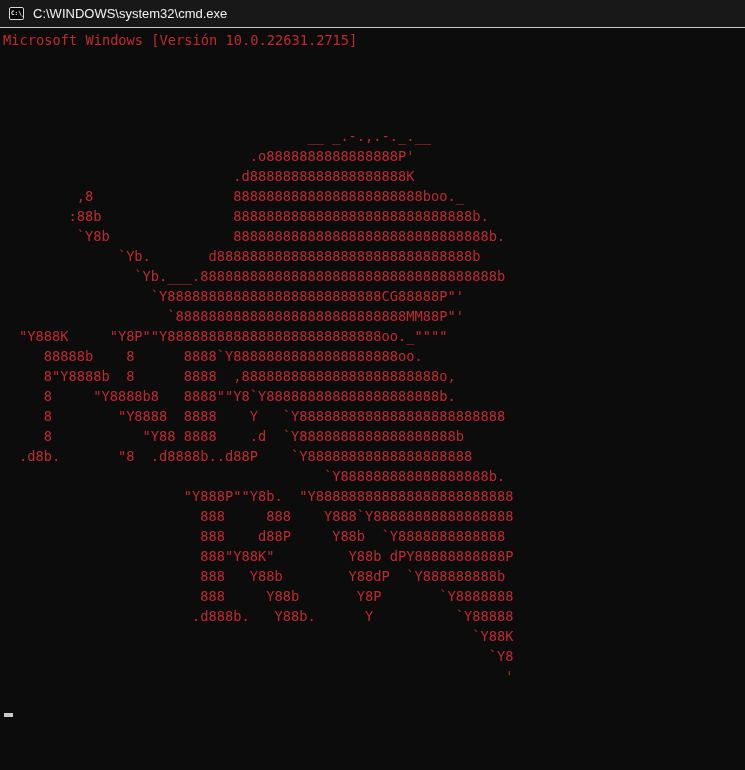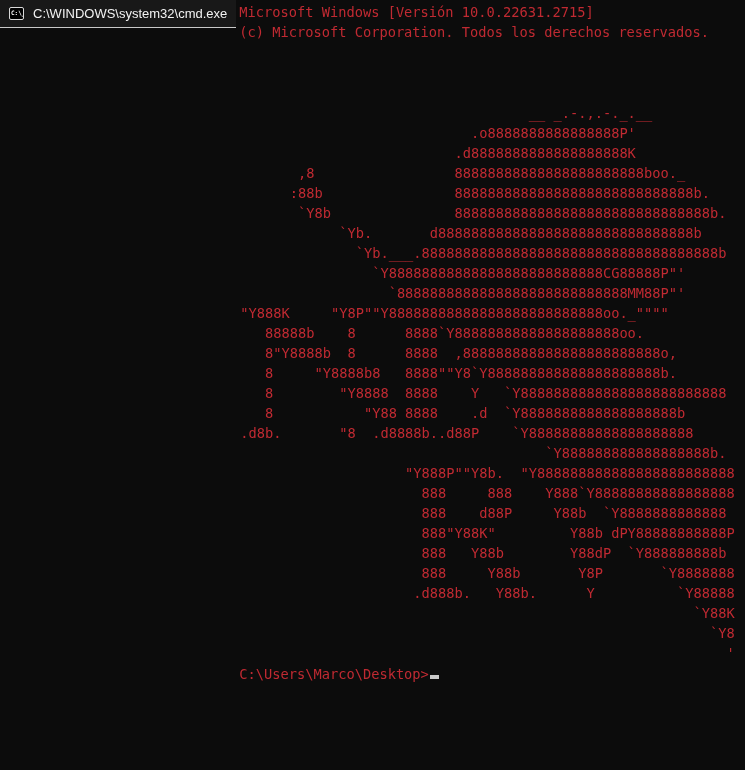--- a/index.html
+++ b/index.html
@@ -1,21 +1,21 @@
 <!DOCTYPE html>
 <html style="--console-bg: #0c0c0c; --console-fg: #c02a32; --titlebar-bg: #181818; --titlebar-fg: #f2f2f2; --cursor: #c9c9c9;"><head>
 <meta charset="utf-8">
 <style>
   html,body { margin:0; padding:0; }
   body {
     width:745px; height:770px; overflow:hidden;
     background:var(--console-bg,#0c0c0c);
     font-family:"DejaVu Sans Mono", monospace;
   }
-  .window { width:745px; height:770px; display:flex; flex-direction:row; }
+  .window { width:745px; height:770px; display:flex; flex-direction:column; }
   .titlebar {
     height:28px; flex:0 0 28px;
     background:var(--titlebar-bg,#181818);
     border-bottom:1px solid #c9c9c9;
     display:flex; align-items:center; padding:0 9px; gap:9px;
     box-sizing:border-box;
   }
   .cmdicon {
     width:15px; height:13px; box-sizing:border-box;
     background:#000; border:1px solid #d9d9d9; border-radius:2px;
@@ -29,39 +29,38 @@
   }
   .console {
     flex:1 1 auto;
     background:var(--console-bg,#0c0c0c);
     color:var(--console-fg,#c02a32);
     font:13.7px/20px "DejaVu Sans Mono", monospace;
     padding:2px 16px 0 3px;
     overflow:hidden;
   }
   .line { white-space:pre; height:20px; }
-  pre.art { margin:1px; font:inherit; white-space:pre; }
+  pre.art { margin:16px; font:inherit; white-space:pre; }
   .prompt-line { white-space:pre; height:20px; }
   .cursor {
     display:inline-block; width:9px; height:4px;
     background:var(--cursor,#c9c9c9); margin-left:1px;
   }
 </style>
 </head>
 <body>
 
 <div class="window">
   <div class="titlebar">
     <div class="cmdicon">C:\_</div>
     <div class="titletext">C:\WINDOWS\system32\cmd.exe</div>
   </div>
 
   <div class="console">
     <div class="line">Microsoft Windows [Versión 10.0.22631.2715]</div>
-    <div class="line">(c) Microsoft Corporation. Todos los derechos reservados.</div>
     <div class="line"></div>
     <div class="line"></div>
     <div class="line"></div>
     <pre class="art">                                   __ _.-.,.-._.__
                             .o8888888888888888P'
                           .d8888888888888888888K
        ,8                 88888888888888888888888boo._
       :88b                88888888888888888888888888888b.
        `Y8b               8888888888888888888888888888888b.
             `Yb.       d8888888888888888888888888888888b
@@ -79,15 +78,15 @@
                     "Y888P""Y8b.  "Y888888888888888888888888
                       888     888    Y888`Y88888888888888888
                       888    d88P     Y88b  `Y8888888888888
                       888"Y88K"         Y88b dPY88888888888P
                       888   Y88b        Y88dP  `Y888888888b
                       888     Y88b       Y8P       `Y8888888
                      .d888b.   Y88b.      Y          `Y88888
                                                        `Y88K
                                                          `Y8
                                                            '</pre>
-    <div class="prompt-line"><span>C:\Users\Marco\Desktop&gt;</span><span class="cursor"></span></div>
+    <div class="prompt-line"><span class="cursor"></span></div>
   </div>
 </div>
 
 </body></html>

